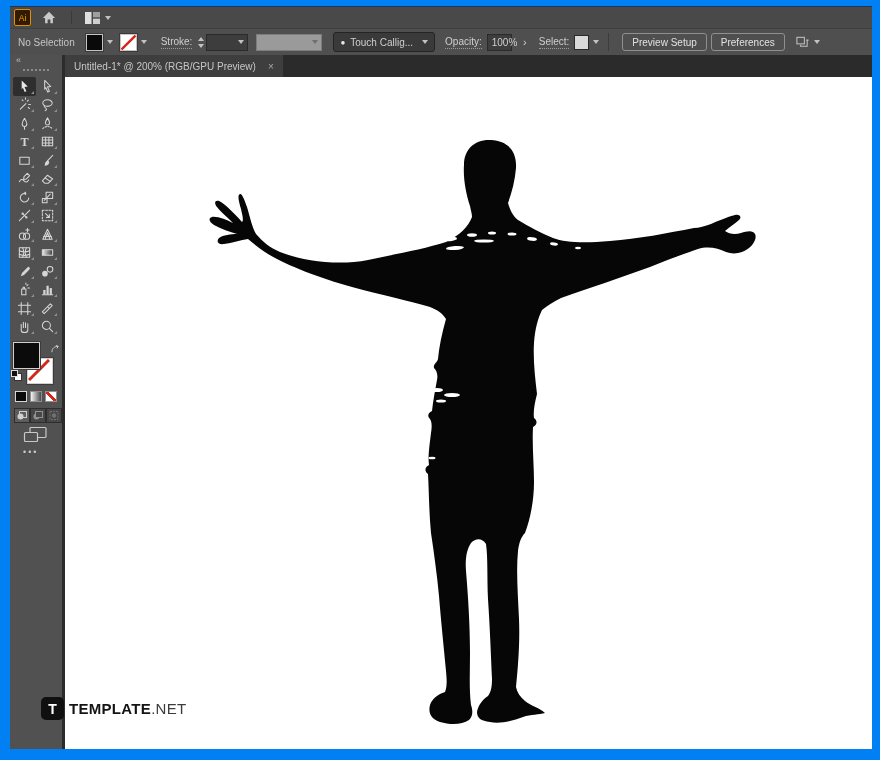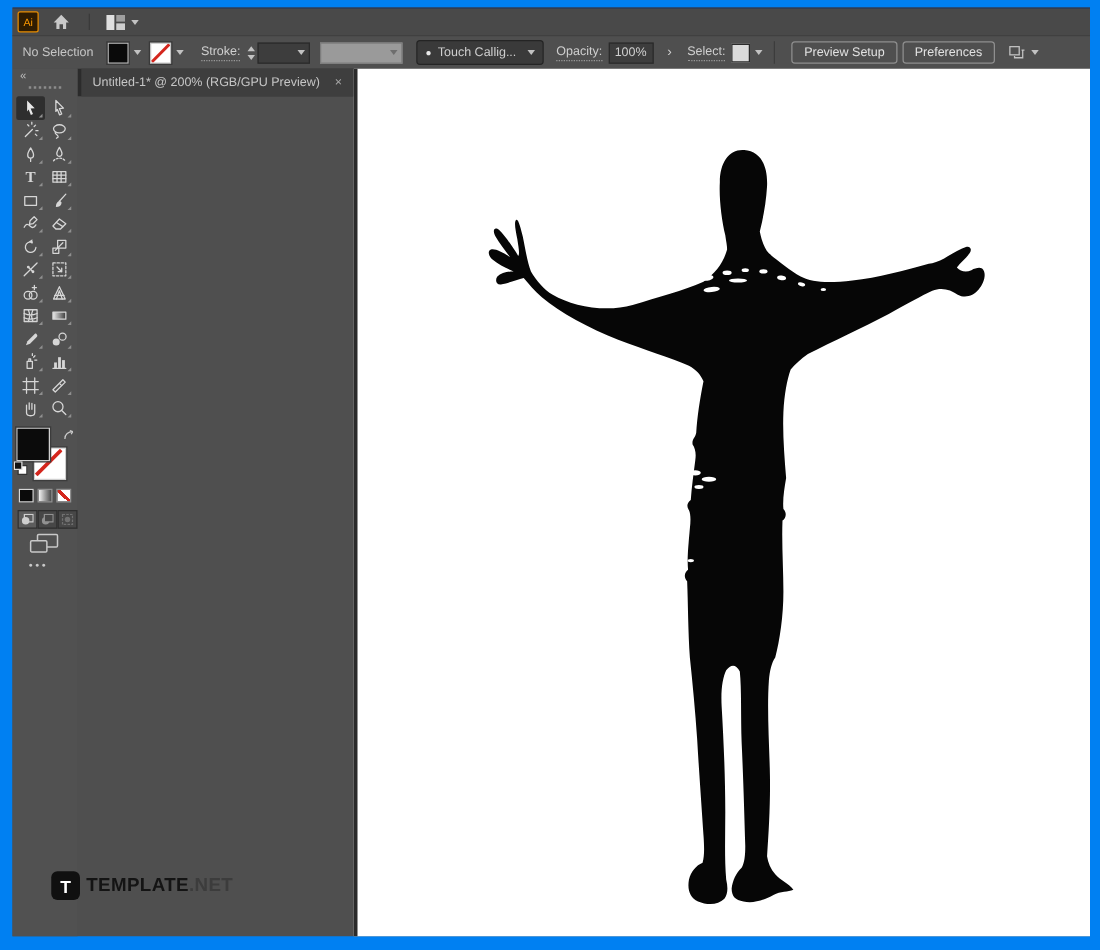--- a/index.html
+++ b/index.html
@@ -25,21 +25,21 @@
   .stepper{display:flex;flex-direction:column;gap:3px;margin-left:6px}
   .tri-up{width:0;height:0;border-left:3.5px solid transparent;border-right:3.5px solid transparent;border-bottom:4px solid #c2c2c2}
   .tri-dn{width:0;height:0;border-left:3.5px solid transparent;border-right:3.5px solid transparent;border-top:4px solid #c2c2c2}
   .drop{height:17px;background:#3d3d3d;border:1px solid #2a2a2a;display:flex;align-items:center;justify-content:flex-end;box-sizing:border-box}
   .weight-drop{width:42px;margin-left:2px;padding-right:3px}
   .profile-drop{width:66px;margin-left:8px;background:#9a9a9a;border-color:#7d7d7d}
   .profile-drop .chev{border-top-color:#6e6e6e}
   .brush-btn{margin-left:11px;height:18px;background:#3a3a3a;border:1px solid #242424;border-radius:3px;display:flex;align-items:center;padding:0 6px;gap:5px}
   .bullet{font-size:8px;color:#e8e8e8}
   .lbl-op{margin-left:10px}
-  .op-field{width:36px;margin-left:5px;justify-content:flex-start;padding-left:4px}
+  .op-field{width:25px;margin-left:5px;justify-content:flex-start;padding-left:4px}
   .next-btn{width:14px;height:17px;display:flex;align-items:center;justify-content:center;color:#cfcfcf;font-size:11px;margin-left:6px}
   .lbl-style{margin-left:7px}
   .style-swatch{width:13px;height:13px;background:#dadada;border:1px solid #2a2a2a;margin-left:5px}
   .bar-sep{width:1px;height:18px;background:#3c3c3c;margin:0 9px}
   .bar-btn{border:1px solid #8f8f8f;border-radius:3px;height:18px;display:flex;align-items:center;padding:0 9px;color:#e2e2e2;margin-left:4px;background:transparent}
   .panel-ico{margin-left:10px;display:flex;align-items:center;gap:4px}
   
   .main{flex:1;display:flex;min-height:0}
   .toolbar{width:52px;background:#515151;position:relative;flex:0 0 auto}
   .collapse{position:absolute;top:0;left:6px;color:#bfbfbf;font-size:9px}
@@ -55,32 +55,32 @@
   .color-btns{position:absolute;left:5px;top:336px;display:flex;gap:3px}
   .cbtn{width:12px;height:11px;box-sizing:border-box;border:1px solid #8f8f8f}
   .cbtn.sel{background:#0a0a0a;border-color:#d6d6d6}
   .cbtn.grad{background:linear-gradient(to right,#f5f5f5,#4a4a4a)}
   .cbtn.none{background:linear-gradient(to top right,#fff 40%,#d4261d 40%,#d4261d 60%,#fff 60%)}
   .draw-modes{position:absolute;left:4px;top:353px;display:flex;height:13px}
   .dmode{width:14px;height:13px;display:flex;align-items:center;justify-content:center;background:#474747;border:1px solid #2e2e2e}
   .dmode.on{background:#5d5d5d}
   .screen-mode{position:absolute;left:13px;top:371px}
   .more-dots{position:absolute;left:13px;top:392px;color:#c9c9c9;font-size:9px;letter-spacing:2px}
-  .rightcol{flex:1;display:flex;flex-direction:row;min-width:0}
+  .rightcol{flex:1;display:flex;flex-direction:column;min-width:0}
   .tabbar{height:22px;background:#2b2b2b;display:flex;align-items:stretch;flex:0 0 auto}
   .tab{margin-left:3px;background:#3e3e3e;display:flex;align-items:center;padding:0 9px;font-size:10px;color:#c6c6c6;gap:12px}
   .tab-close{color:#a8a8a8;font-size:10px}
   .canvas{flex:1;background:#fff;border-left:3px solid #2b2b2b;position:relative;overflow:hidden}
   .art{position:absolute;inset:0;width:100%;height:100%}
   
   .watermark{position:absolute;left:31px;top:690px;display:flex;align-items:center;z-index:10}
   .wm-logo{width:23px;height:23px;background:#101010;border-radius:5px;color:#fff;font-weight:bold;font-size:14px;display:flex;align-items:center;justify-content:center}
   .wm-text{margin-left:5px;font-size:15px;color:#141414;letter-spacing:.3px}
   .wm-text b{font-weight:bold}
-  .wm-text span{color:#3c3c3c;font-weight:bold}
+  .wm-text span{color:#3c3c3c;font-weight:normal}
 </style>
 </head>
 <body>
 
 <div class="window">
 
   <div class="menubar">
     <div class="ai-logo">Ai</div>
     <div class="home-btn">
       <svg width="14" height="13" viewBox="0 0 16 15">

